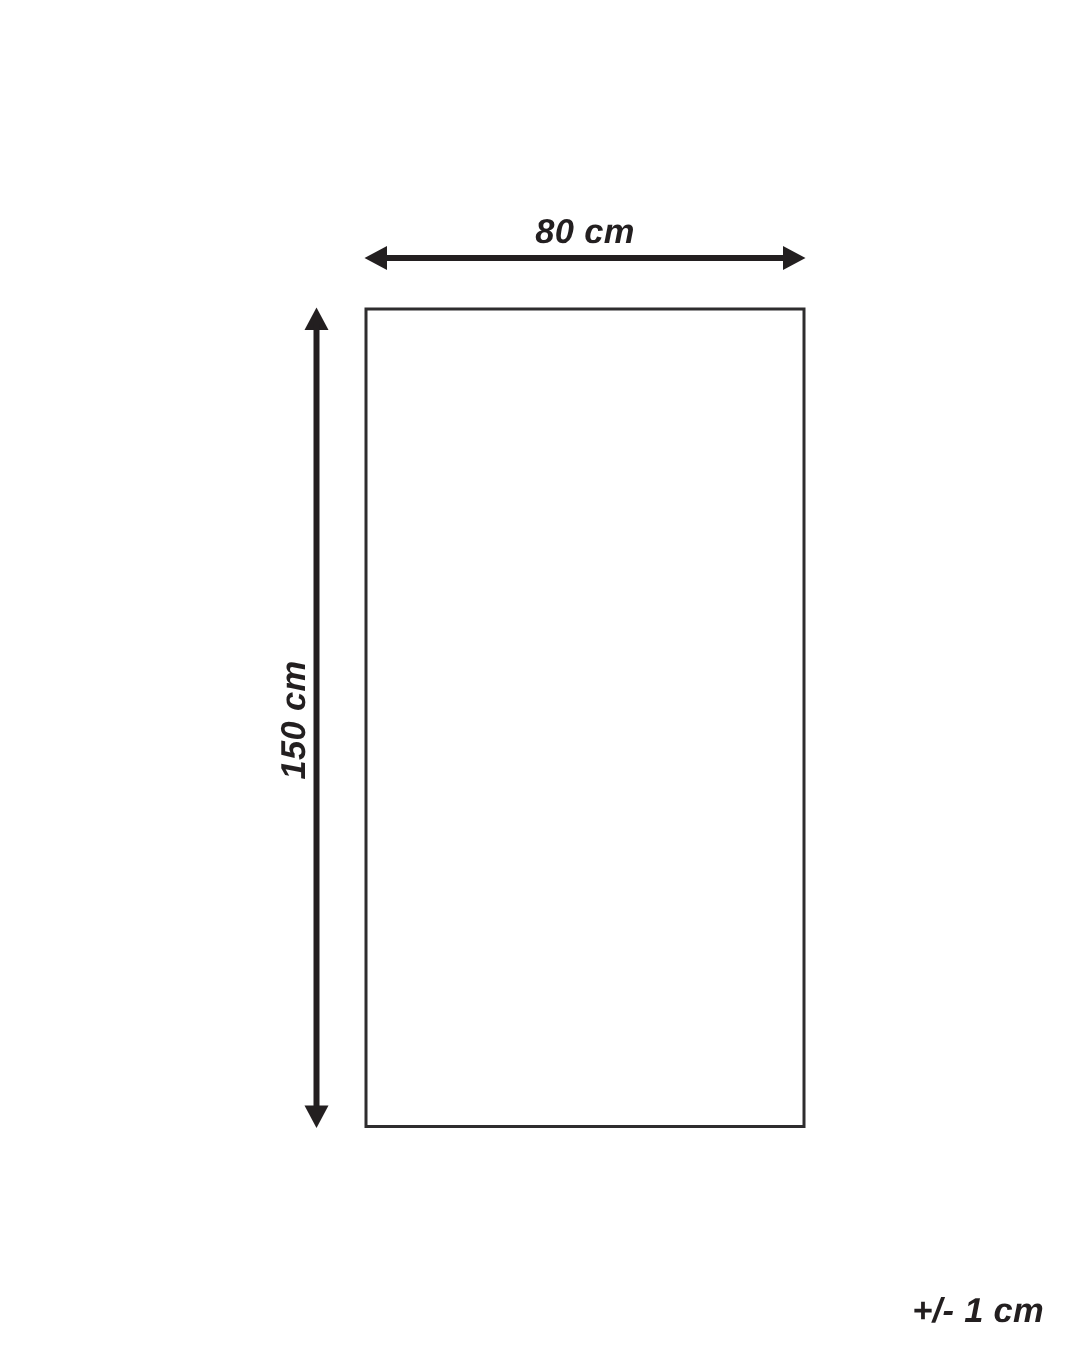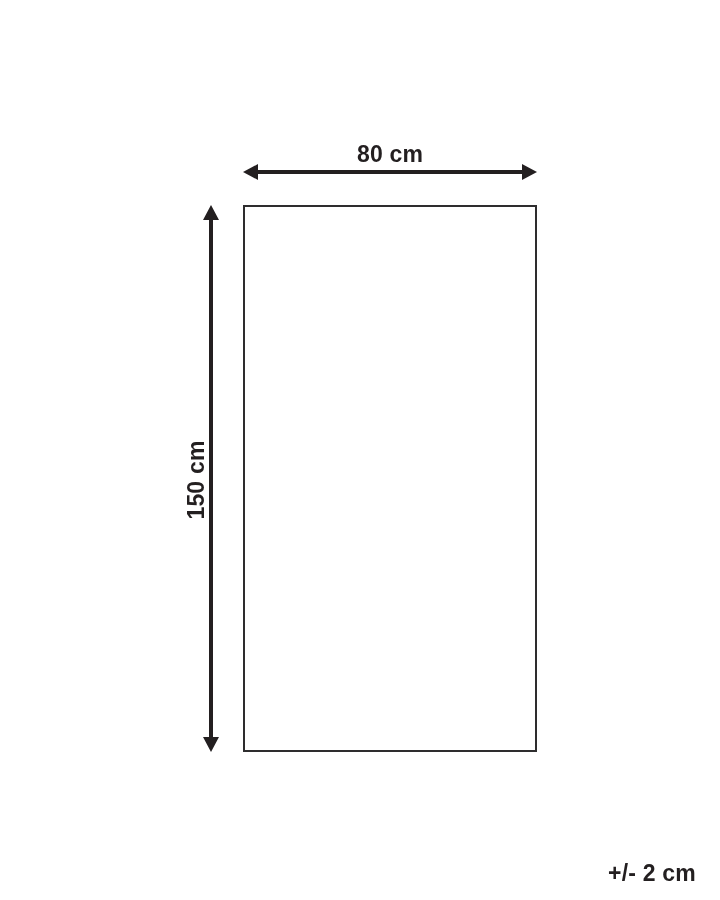--- a/index.html
+++ b/index.html
@@ -6,20 +6,21 @@
   html, body { background: #ffffff; }
   body {
     font-family: "Liberation Sans", "DejaVu Sans", sans-serif;
   }
   .canvas {
     position: relative;
     width: 720px;
     height: 900px;
     background: #ffffff;
     overflow: hidden;
+    font-style: italic;
   }
 
   
   .product-outline {
     position: absolute;
     left: 243px;
     top: 205px;
     width: 294px;
     height: 547px;
     border: 2px solid #2e2d2e;
@@ -143,15 +144,15 @@
   <div class="dim-label height-label">150 cm</div>
 
   <div class="v-arrow">
     <div class="head-top"></div>
     <div class="line"></div>
     <div class="head-bottom"></div>
   </div>
 
   <div class="product-outline"></div>
 
-  <div class="dim-label tolerance-label">+/- 2 cm</div>
+  <div class="dim-label tolerance-label">+/- 1 cm</div>
 
 </div>
 
 </body></html>

